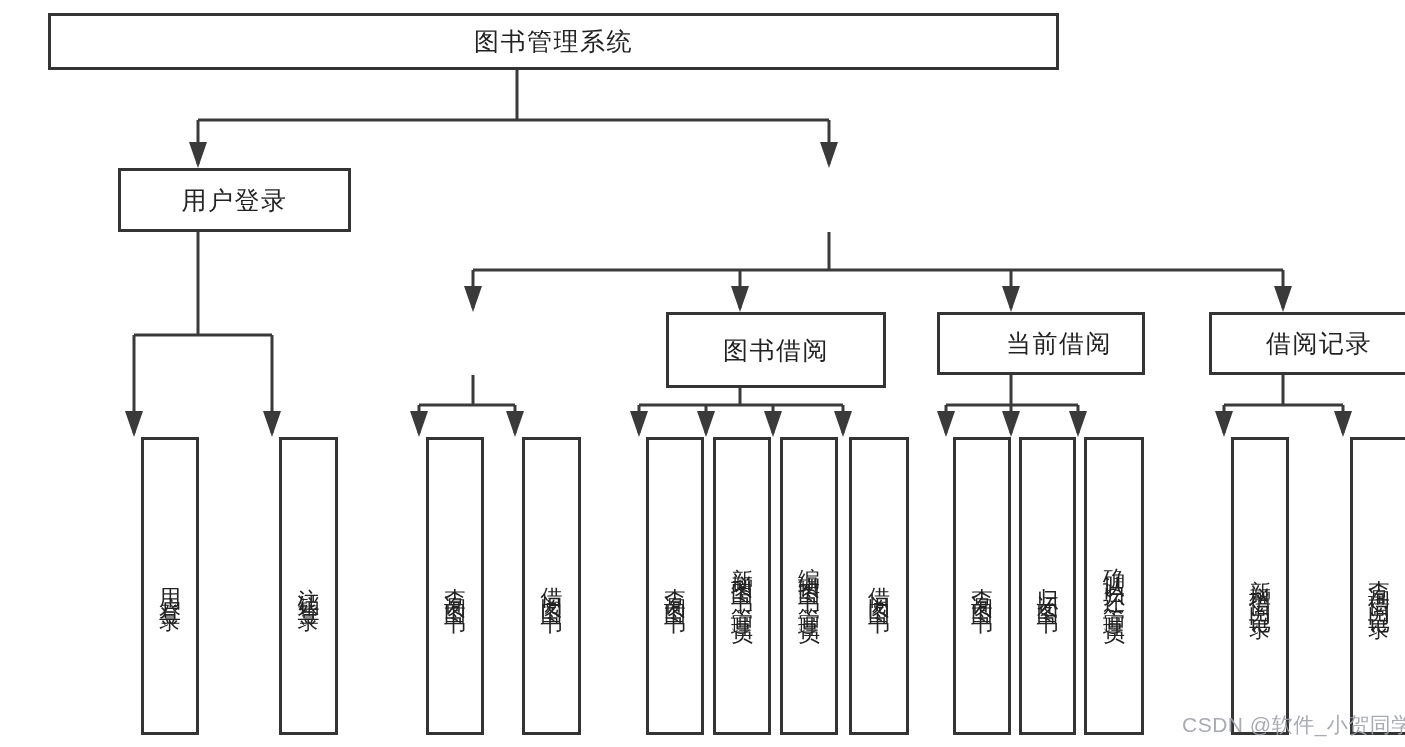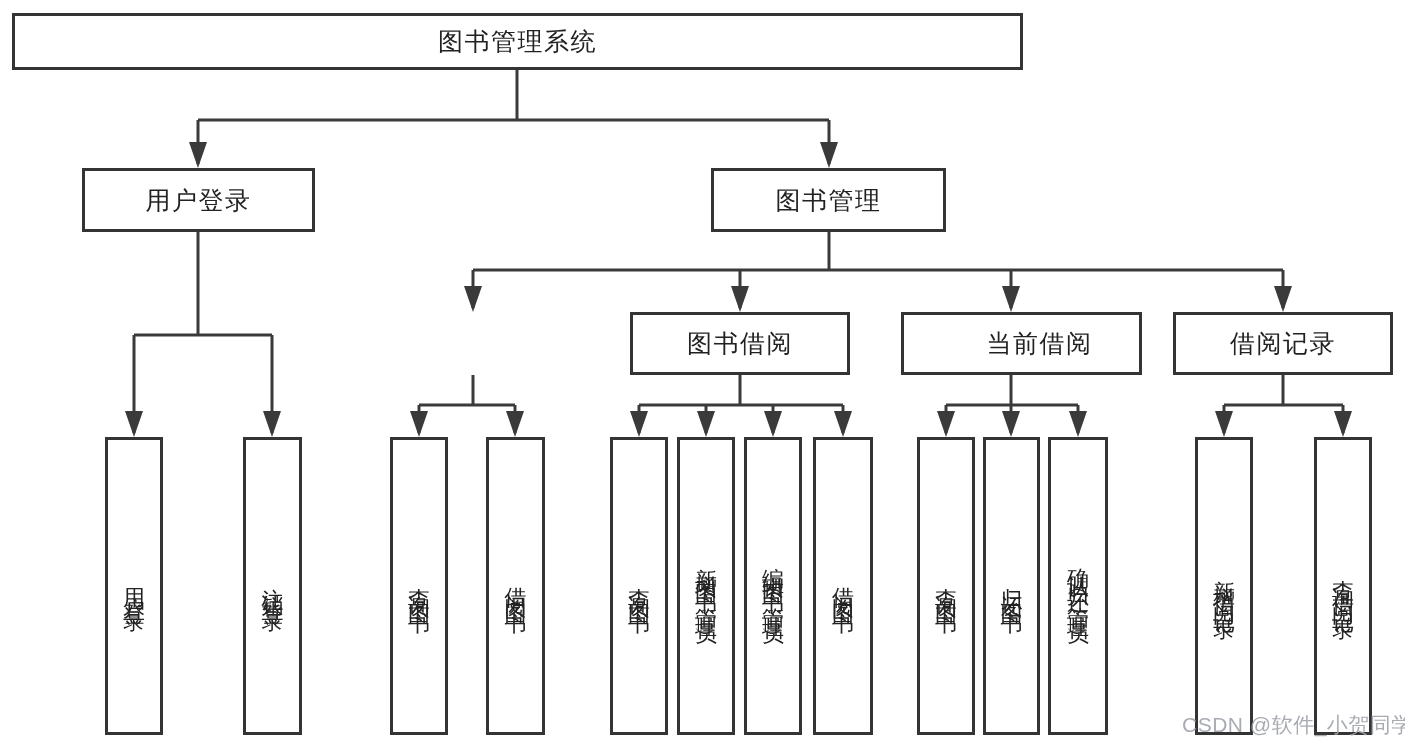--- a/index.html
+++ b/index.html
@@ -25,20 +25,21 @@
   .box {
     position: absolute;
     box-sizing: border-box;
     border: 3px solid #343434;
     background: #ffffff;
     display: flex;
     align-items: center;
     justify-content: center;
     color: #222222;
     z-index: 2;
+    margin-left: 36px;
   }
   .h-box {
     font-size: 25px;
     letter-spacing: 1.5px;
     white-space: nowrap;
   }
   .v-box {
     writing-mode: vertical-rl;
     text-orientation: mixed;
     font-size: 22px;
@@ -136,24 +137,23 @@
       <line x1="1224" y1="405" x2="1224" y2="433"></line>
       <polygon points="1224,437 1215,411 1233,411"></polygon>
       <line x1="1343" y1="405" x2="1343" y2="433"></line>
       <polygon points="1343,437 1334,411 1352,411"></polygon>
     </g>
   </svg>
 
   <div class="box h-box" style="left:12px; top:13px; width:1011px; height:57px;">图书管理系统</div>
 
   <div class="box h-box" style="left:82px; top:168px; width:233px; height:64px;">用户登录</div>
-  <div class="box h-box" style="left:711px; top:168px; width:235px; height:64px;">图书管理</div>
 
-  <div class="box h-box" style="left:630px; top:312px; width:220px; height:63px;">图书借阅</div>
-  <div class="box h-box" style="left:901px; top:312px; width:241px; height:63px;padding-left:36px;">当前借阅</div>
+  <div class="box h-box" style="left:630px; top:312px; width:220px; height:76px;">图书借阅</div>
+  <div class="box h-box" style="left:901px; top:312px; width:208px; height:63px;padding-left:36px;">当前借阅</div>
   <div class="box h-box" style="left:1173px; top:312px; width:220px; height:63px;">借阅记录</div>
 
   <div class="box v-box" style="left:105px; top:437px; width:58px; height:298px;">用户登录</div>
   <div class="box v-box" style="left:243px; top:437px; width:59px; height:298px;">注销登录</div>
 
   <div class="box v-box" style="left:390px; top:437px; width:58px; height:298px;">查询图书</div>
   <div class="box v-box" style="left:486px; top:437px; width:59px; height:298px;">借阅图书</div>
 
   <div class="box v-box" style="left:610px; top:437px; width:58px; height:298px;">查询图书</div>
   <div class="box v-box" style="left:677px; top:437px; width:58px; height:298px;">新增图书（管理员）</div>

